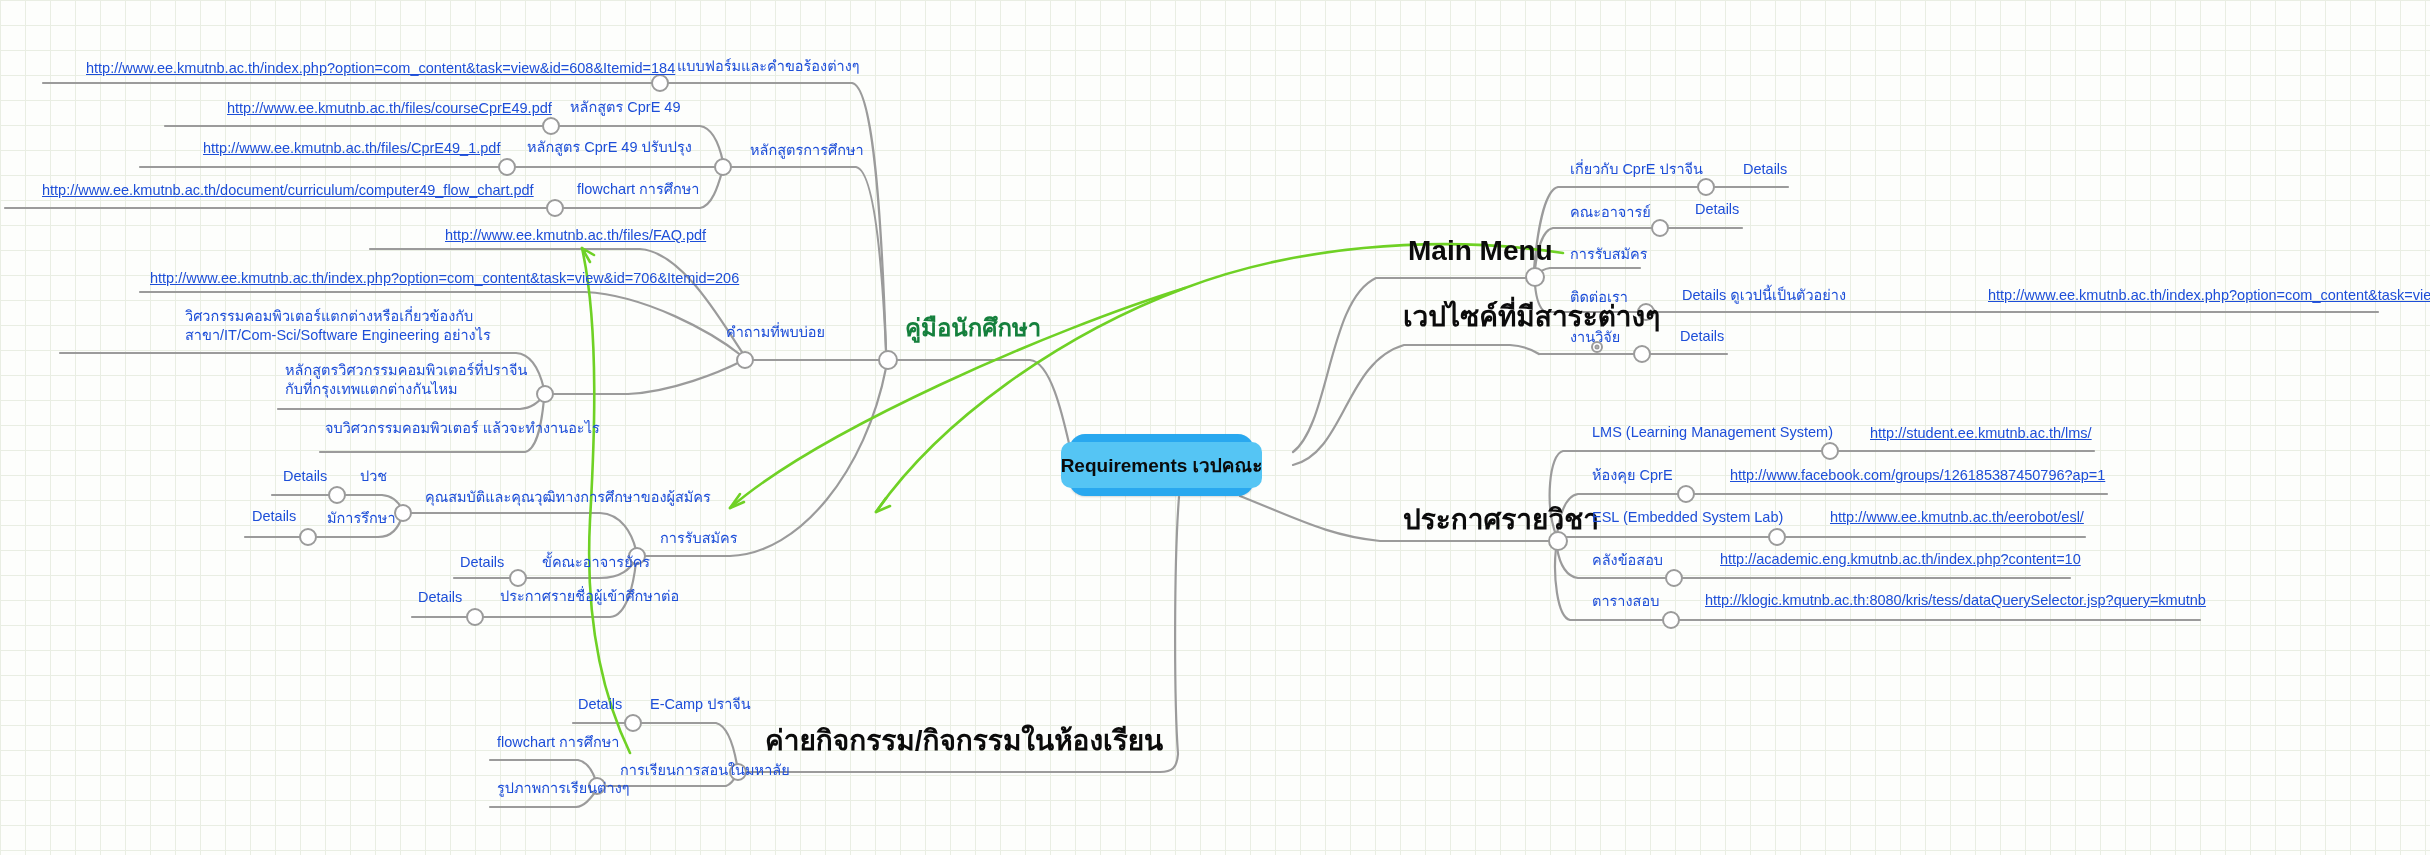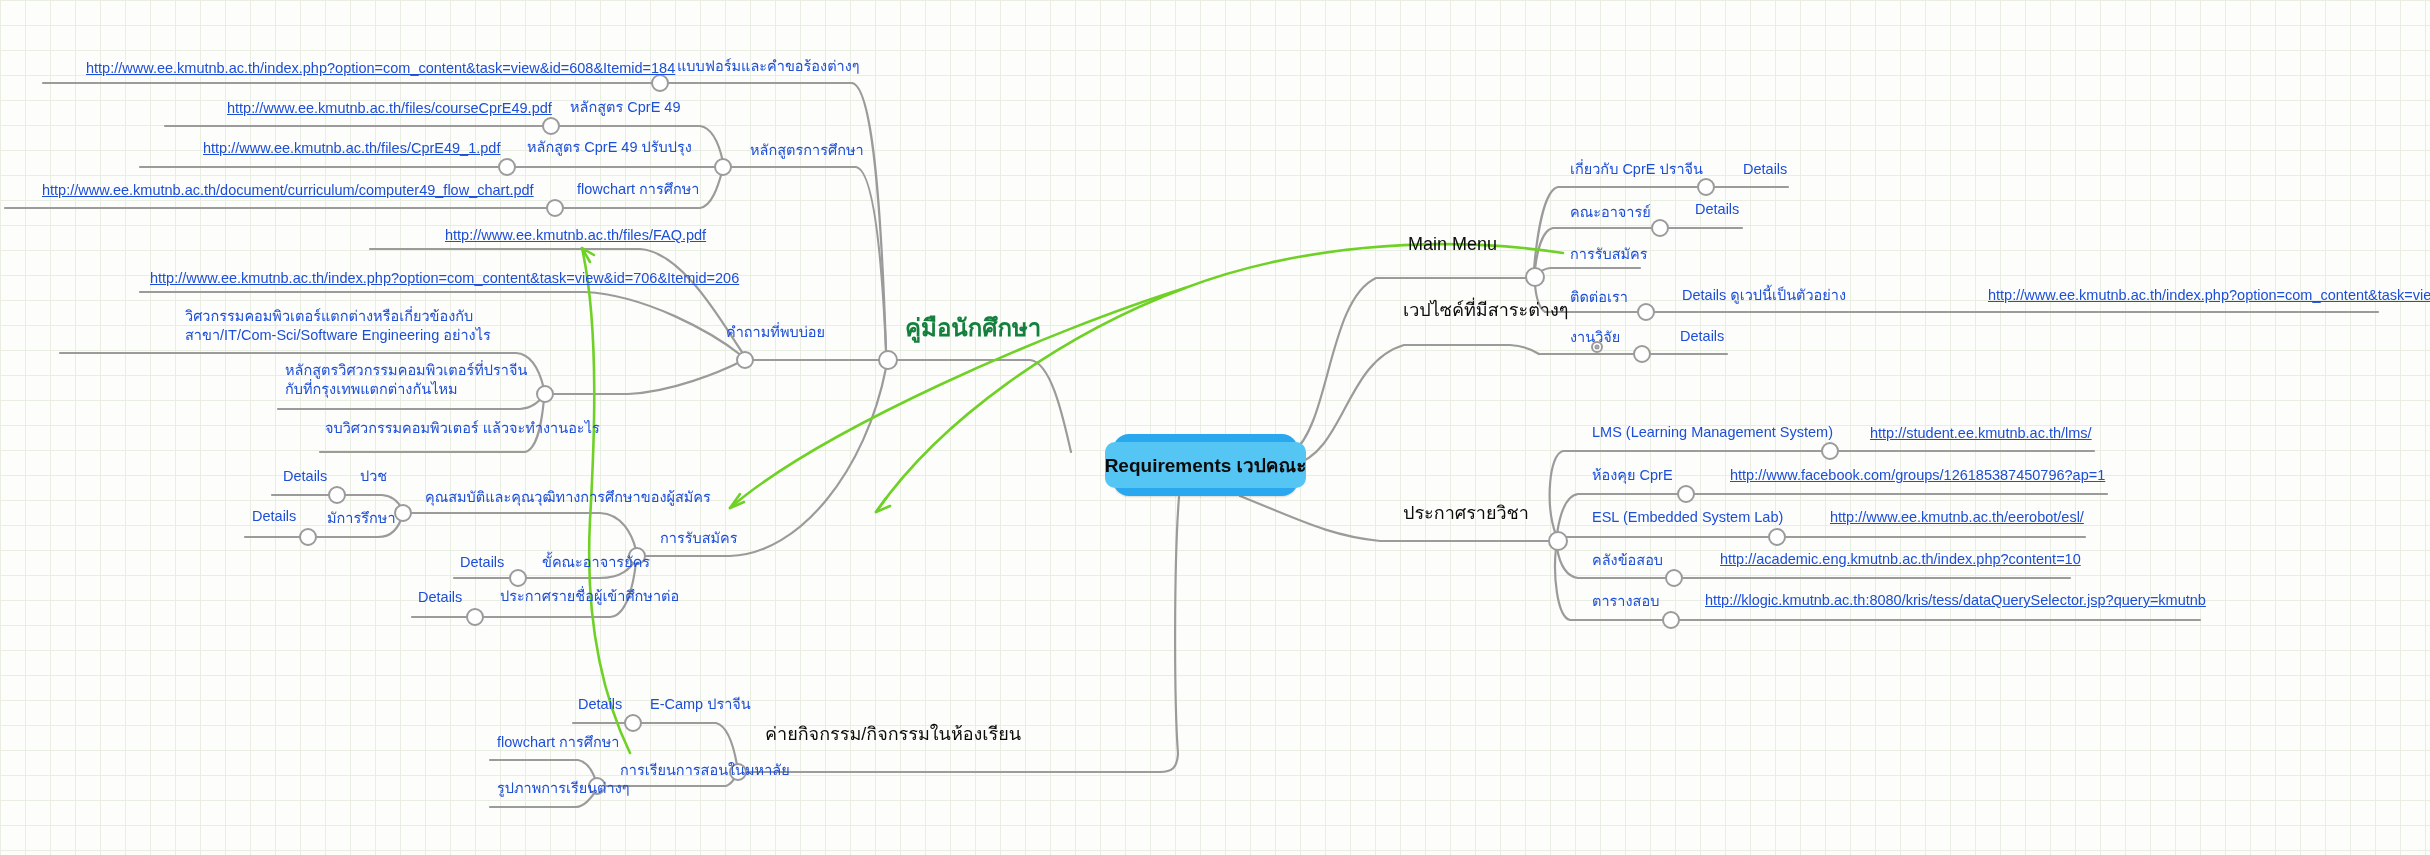--- a/index.html
+++ b/index.html
@@ -9,25 +9,25 @@
        background-image:linear-gradient(#e9eee3 1px,transparent 1px),
                         linear-gradient(90deg,#e9eee3 1px,transparent 1px);
        background-size:25px 25px;}
   svg.edges{position:absolute;left:0;top:0;width:2430px;height:855px;}
   .edge{fill:none;stroke:#9b9b9b;stroke-width:2.2;stroke-linecap:round;}
   .jc{fill:#ffffff;stroke:#9b9b9b;stroke-width:2;}
   .glink{fill:none;stroke:#6fd125;stroke-width:2.6;stroke-linecap:round;}
   .n{position:absolute;font-size:14.5px;color:#1d4ed8;white-space:nowrap;line-height:1.2;}
   .u{text-decoration:underline;cursor:pointer;}
   .wrap{white-space:normal;line-height:1.3;}
-  .b{font-weight:normal;font-size:18px;color:#0b0b0b;}
+  .b{font-weight:bold;font-size:28px;color:#0b0b0b;}
   .bb{font-weight:bold;font-size:24px;color:#15803d;}
   .center-node{position:absolute;left:1069px;top:434px;width:185px;height:62px;
      background:#29a8ef;border-radius:16px;display:flex;align-items:center;justify-content:center;
-     box-shadow:0 1px 2px rgba(0,0,0,.15);cursor:pointer;margin-left:44px;}
+     box-shadow:0 1px 2px rgba(0,0,0,.15);cursor:pointer;}
   .center-inner{width:204px;height:46px;background:#55c5f4;border-radius:10px;
      display:flex;align-items:center;justify-content:center;
      font-weight:bold;font-size:19px;color:#0b0b0b;white-space:nowrap;}
 </style>
 </head>
 <body>
 
 <svg class="edges" viewBox="0 0 2430 855">
 
   <path class="edge" d="M43 83 H852 C872 86 881 200 886 350"></path>

